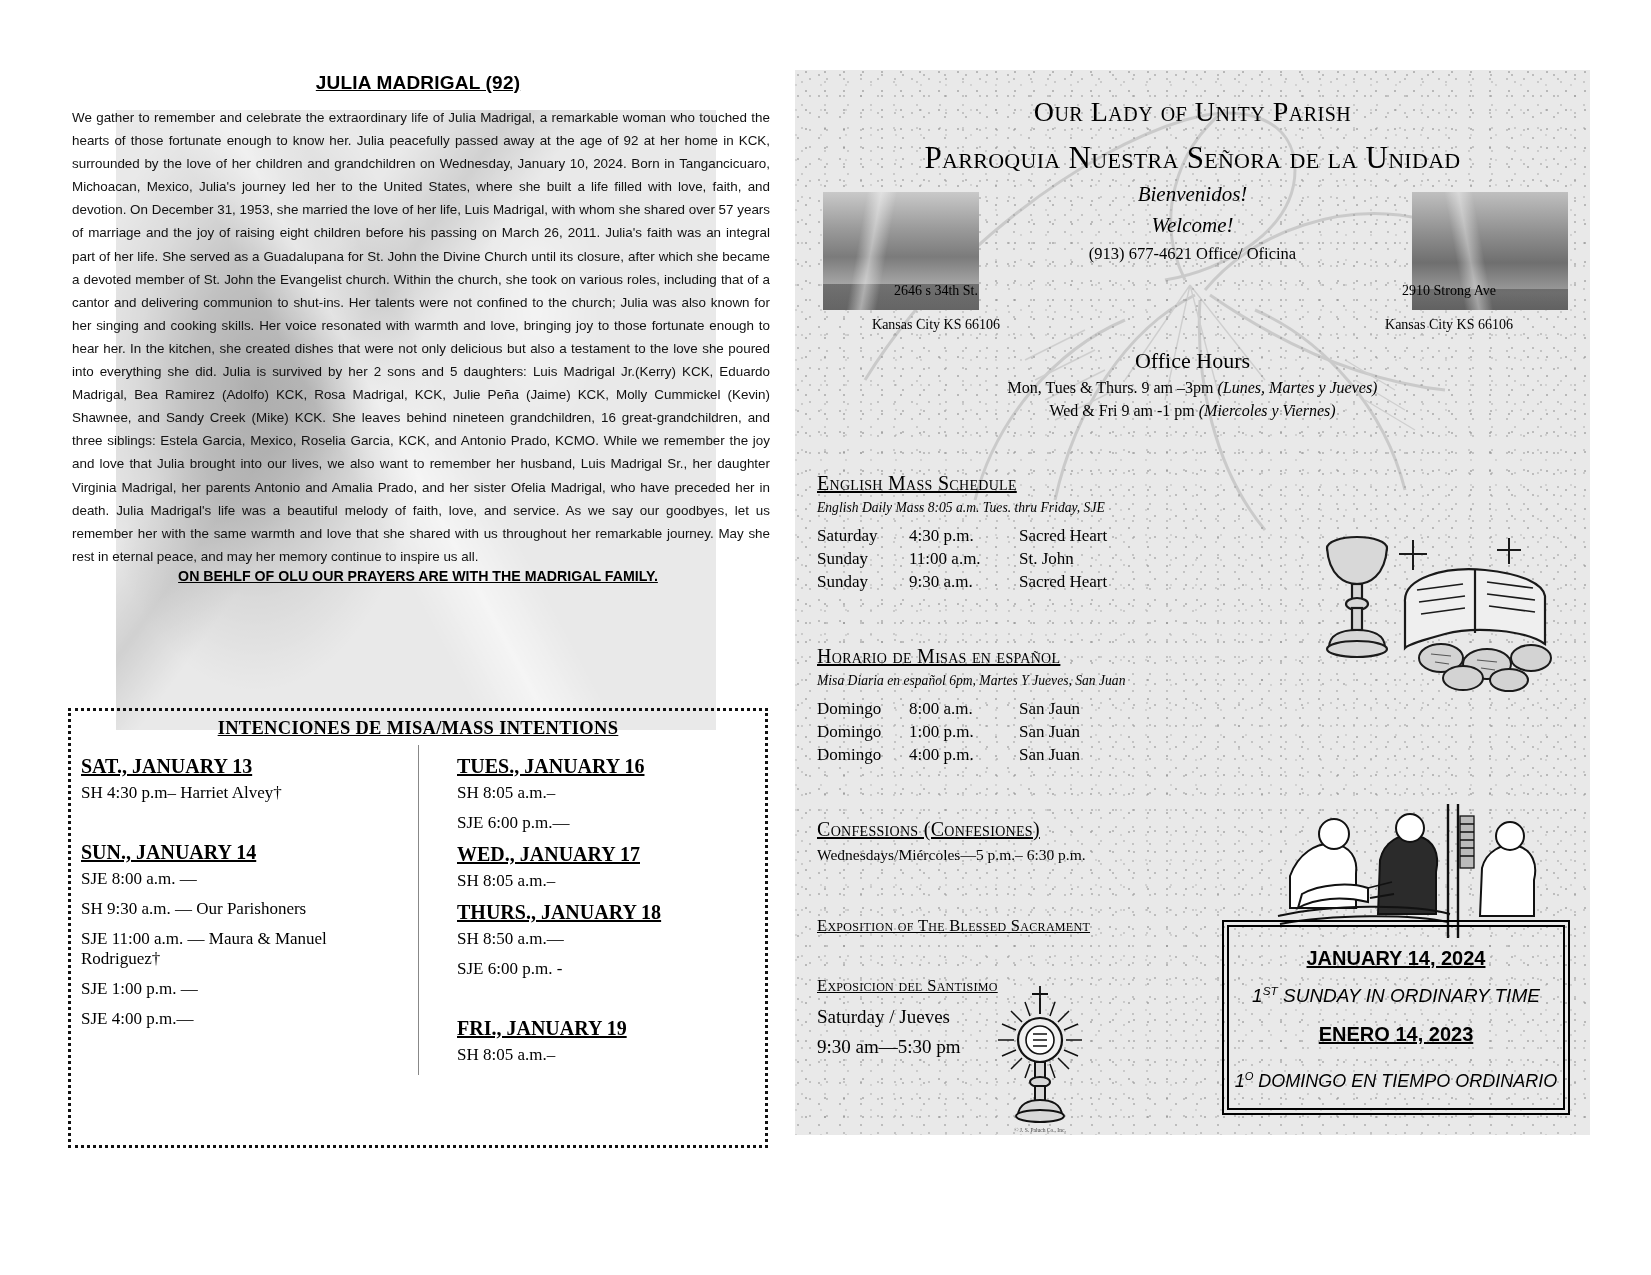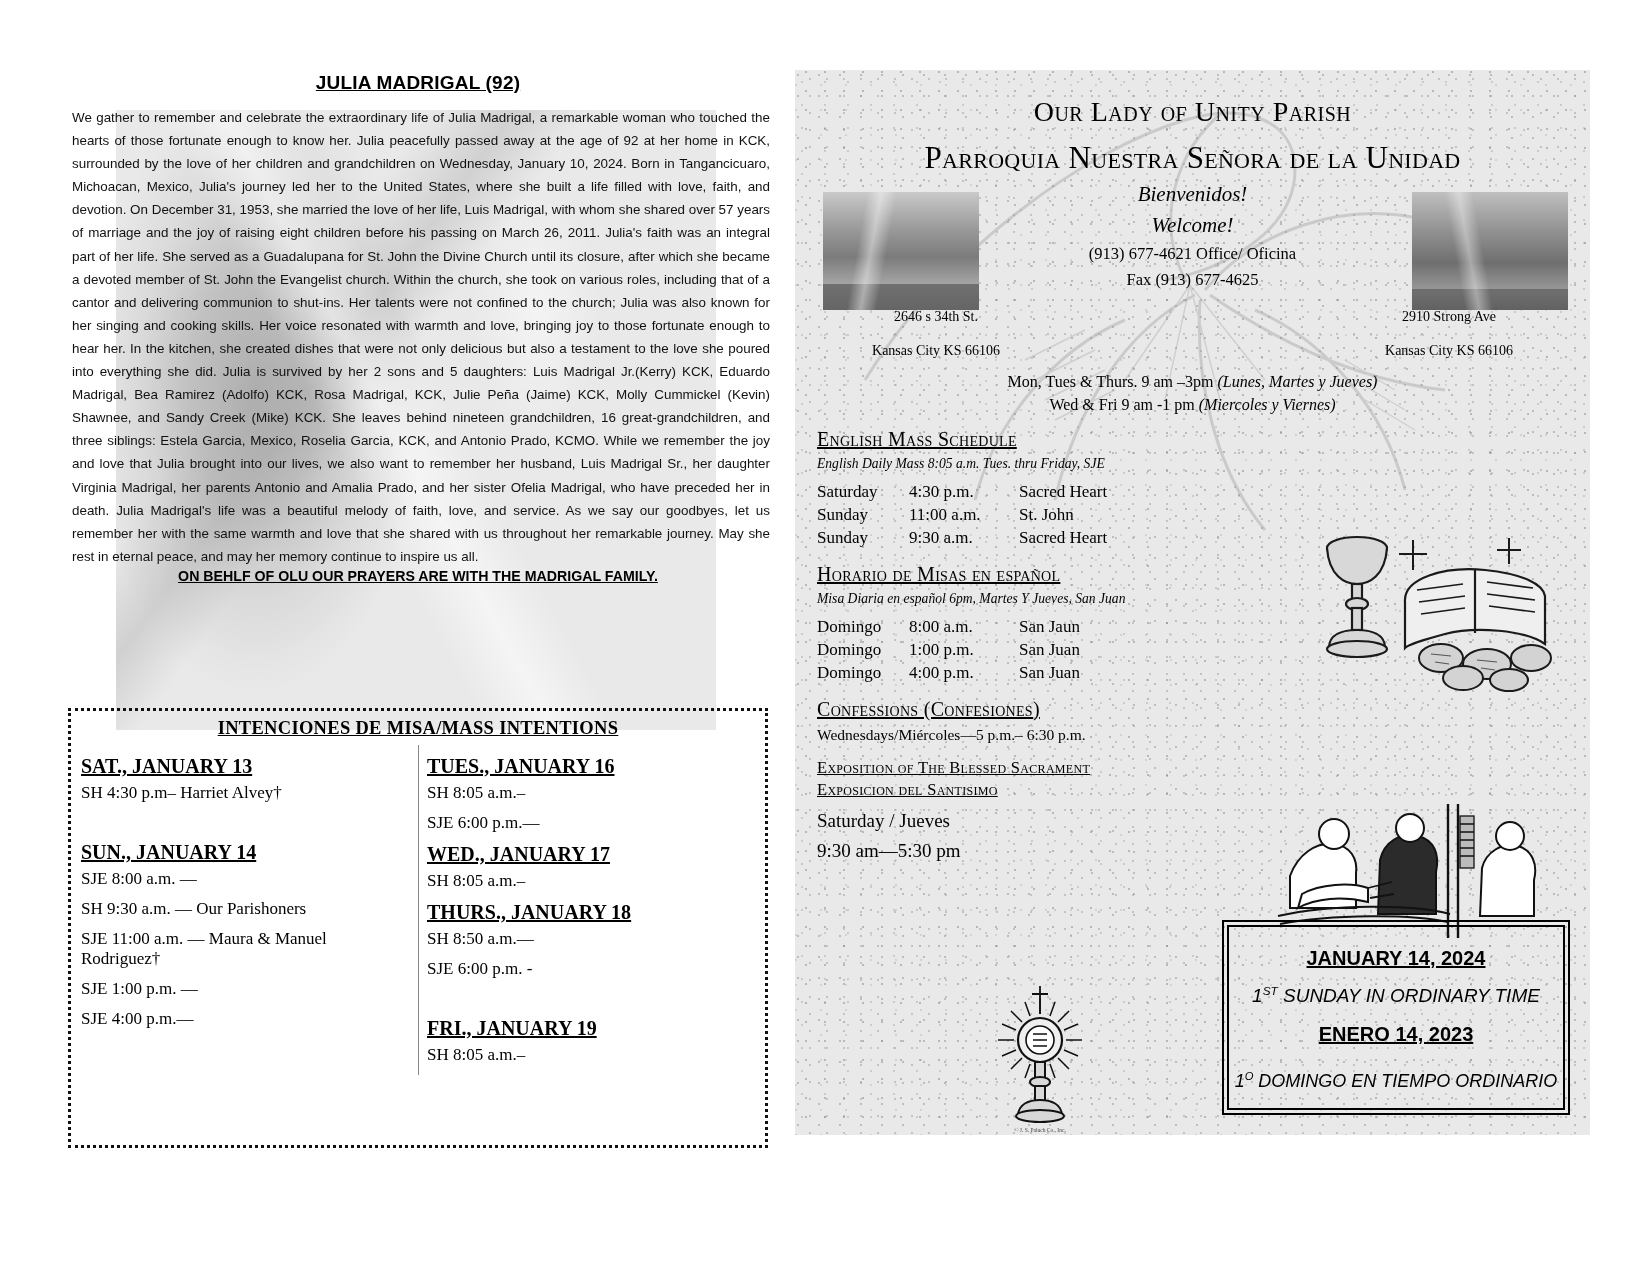--- a/index.html
+++ b/index.html
@@ -89,21 +89,21 @@
     position:absolute; left:6px; top:636px; width:700px; height:440px;
     border:3px dotted #111;
   }
   .mi-head {
     text-align:center; font-family:"Liberation Serif", serif;
     font-weight:bold; font-size:18.5px; text-decoration:underline;
     padding-top:7px; letter-spacing:.3px;
   }
   .mi-cols { display:flex; margin-top:6px; }
   .mi-col { width:50%; padding:0 8px 0 10px; font-family:"Liberation Serif", serif; }
-  .mi-col.right { border-left:1px solid #888; padding-left:8px; }
+  .mi-col.right { border-left:1px solid #888; padding-left:38px; }
   .mi-day {
     font-size:20px; font-weight:bold; text-decoration:underline;
     margin:10px 0 5px 0; font-family:"Liberation Serif", serif;
   }
   .mi-item { font-size:17px; margin:4px 0 10px 0; font-family:"Liberation Serif", serif; }
   .mi-spacer { height:18px; }
 
   
   .rp { position:relative; z-index:2; padding:18px 16px 0 16px; }
   .parish-en {
@@ -147,21 +147,21 @@
   .oh-title { text-align:center; font-family:"Liberation Serif", serif; font-size:22px;
     margin:6px 0 4px 0; position:relative; z-index:4; }
   .oh-line { text-align:center; font-family:"Liberation Serif", serif; font-size:16px;
     margin:5px 0; position:relative; z-index:4; }
   .oh-line i { font-style:italic; }
 
   .sec { position:relative; z-index:4; margin-top:14px; padding-left:6px; }
   .sec-h {
     font-family:"Liberation Serif", serif; font-size:20px;
     font-variant:small-caps; text-decoration:underline;
-    display:inline-block; margin-bottom:2px; letter-spacing:.3px;
+    display:inline-block; margin-bottom:2px; letter-spacing:.3px;margin-top:38px;
   }
   .sec-h.sm { font-size:16.5px; }
   .sec-sub { font-family:"Liberation Serif", serif; font-style:italic;
     font-size:13.6px; margin:3px 0 8px 0; }
   .sch-row { font-family:"Liberation Serif", serif; font-size:17px; line-height:23px; display:flex; }
   .sch-row .c1 { width:92px; }
   .sch-row .c2 { width:110px; }
   .sch-row .c3 { width:170px; }
   .sec-line { font-family:"Liberation Serif", serif; font-size:15.5px; margin-top:3px; }
   .sec-big { font-family:"Liberation Serif", serif; font-size:19px; margin-top:8px; }
@@ -260,33 +260,33 @@
       <div class="parish-en">Our Lady of Unity Parish</div>
       <div class="parish-es">Parroquia Nuestra Señora de la Unidad</div>
 
       <div class="photo-l"></div>
       <div class="photo-r"></div>
 
       <div class="welcome">Bienvenidos!</div>
       <div class="welcome">Welcome!</div>
 
       <div class="center-line">(913) 677-4621  Office/ Oficina</div>
-      <div class="center-line">Fax (913) 677-4625</div>
 
       <div class="addr-row">
         <div class="addr">
           <div>2646 s 34th St.</div>
           <div>Kansas City KS 66106</div>
         </div>
         <div class="addr">
           <div>2910 Strong Ave</div>
           <div>Kansas City KS 66106</div>
         </div>
       </div>
 
+      <div class="oh-title">Office Hours</div>
       <div class="oh-line"><span>Mon, Tues &amp; Thurs. 9 am –3pm </span><i>(Lunes, Martes y Jueves)</i></div>
       <div class="oh-line"><span>Wed &amp; Fri 9 am -1 pm </span><i>(Miercoles y Viernes)</i></div>
 
       <div class="sec">
         <div class="sec-h">English Mass Schedule</div>
         <div class="sec-sub">English Daily Mass 8:05 a.m. Tues. thru Friday, SJE</div>
         <div class="sch-row">
           <span class="c1">Saturday</span>
           <span class="c2">4:30 p.m.</span>
           <span class="c3">Sacred Heart</span>

